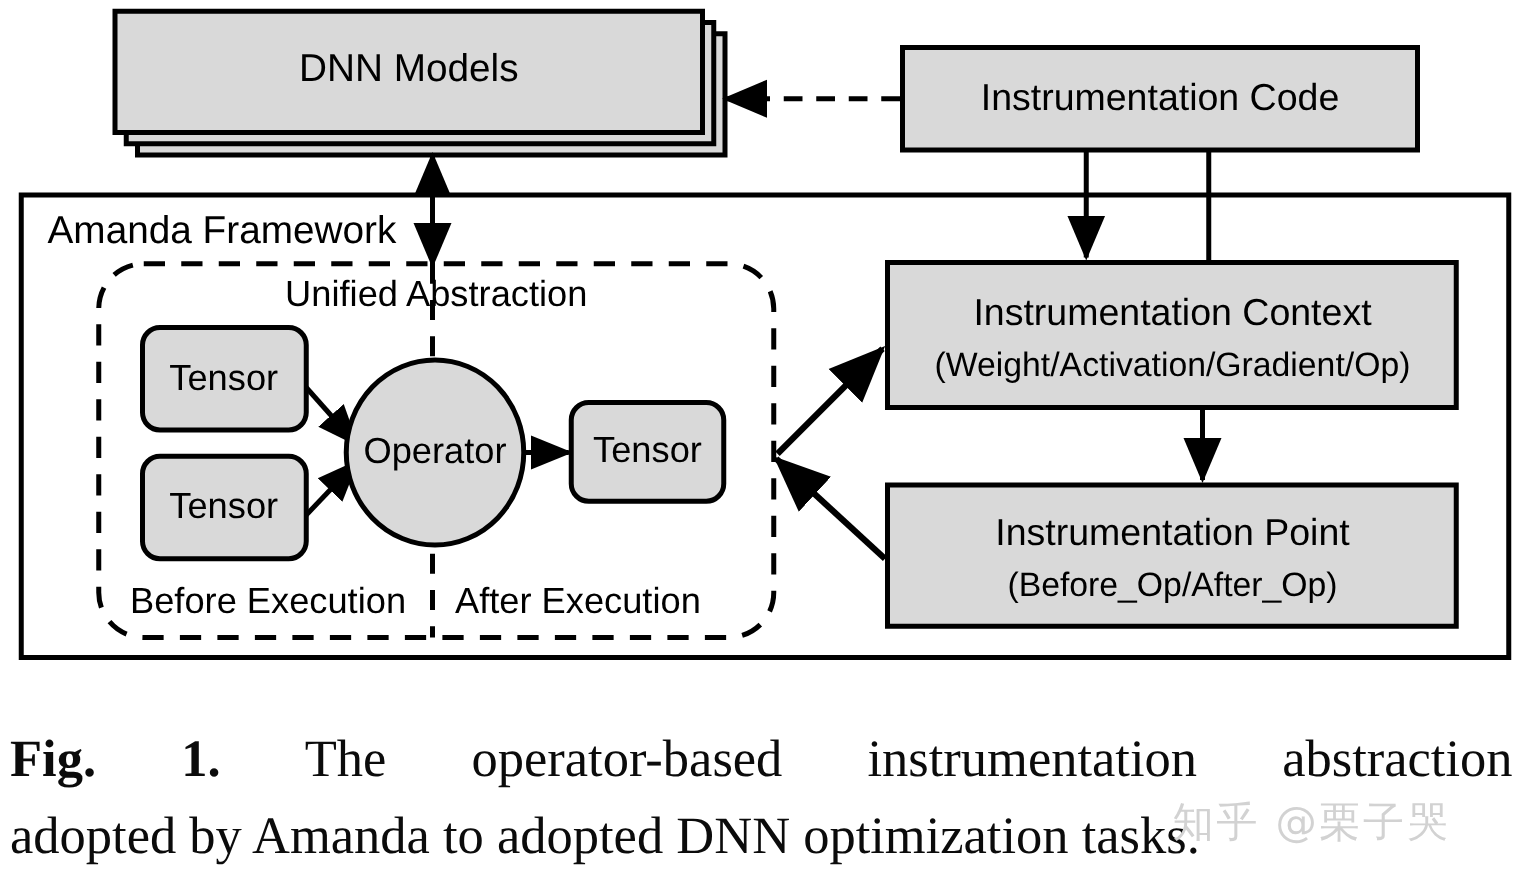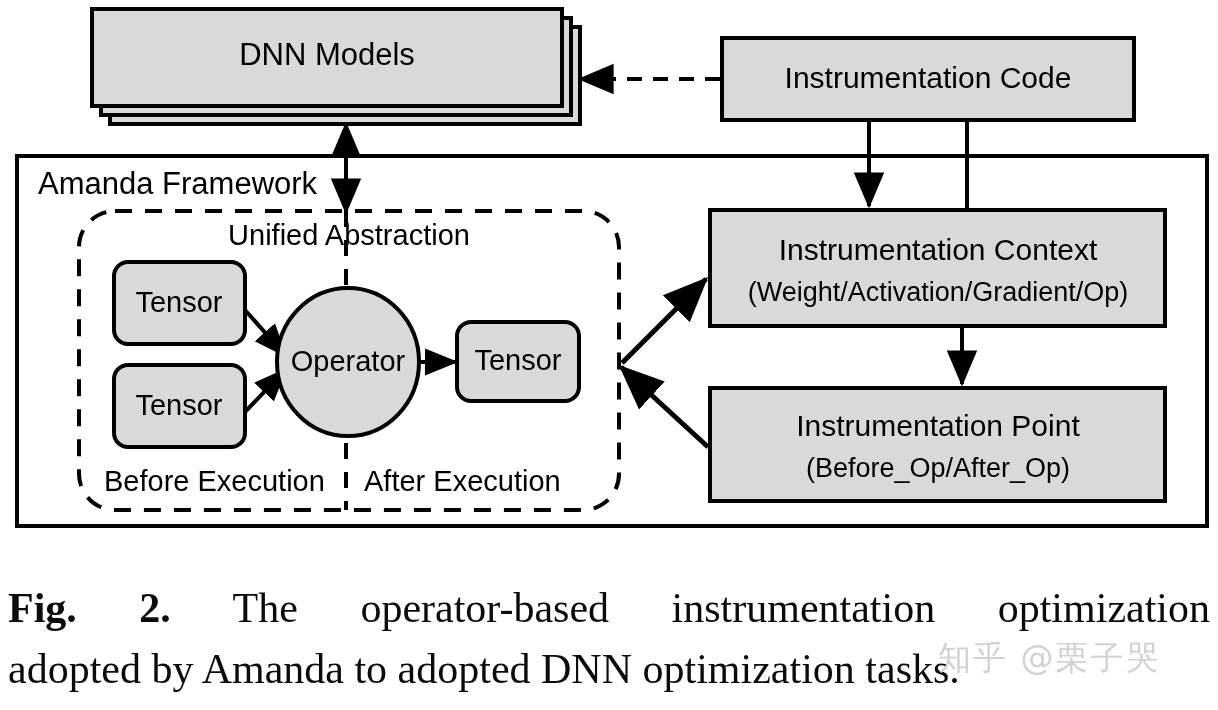--- a/index.html
+++ b/index.html
@@ -194,19 +194,19 @@
 
     <g>
       <line x1="622" y1="363" x2="706" y2="279" stroke="#000000" stroke-width="5" marker-end="url(#arrowSolid)"></line>
     </g>
     <g>
       <line x1="708" y1="447" x2="621" y2="367" stroke="#000000" stroke-width="5" marker-end="url(#arrowSolid)"></line>
     </g>
   </svg>
 
   <div id="caption-block">
-    <div class="caption-line" id="caption-line-1"><span id="caption-figno">Fig. 2.</span> <span>The operator-based instrumentation optimization</span></div>
+    <div class="caption-line" id="caption-line-1"><span id="caption-figno">Fig. 1.</span> <span>The operator-based instrumentation abstraction</span></div>
     <div class="caption-line" id="caption-line-2">adopted by Amanda to adopted DNN optimization tasks.</div>
   </div>
 
   <div id="watermark">知乎 @栗子哭</div>
 
 </div>
 
 </body></html>

